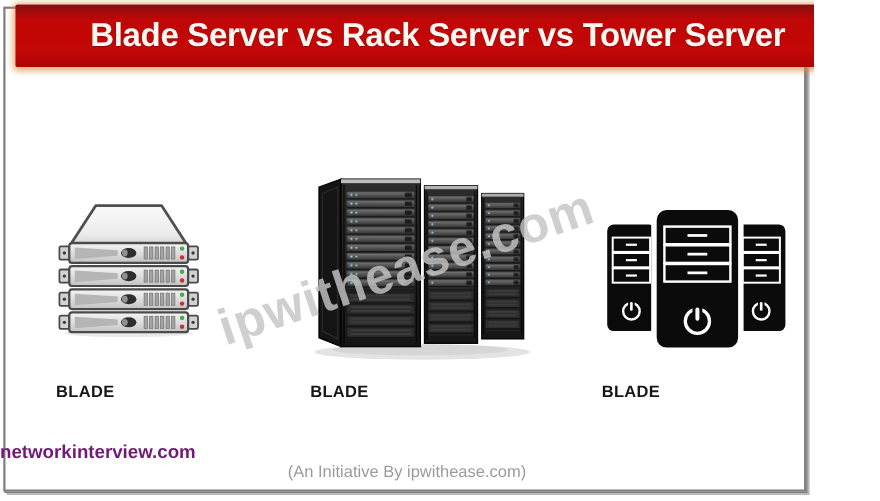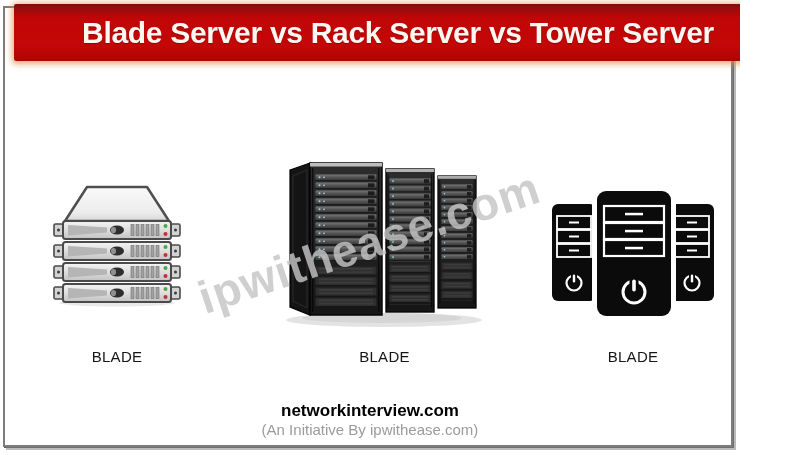--- a/index.html
+++ b/index.html
@@ -14,32 +14,32 @@
           border-radius:2px;box-shadow:0 1px 6px 2px rgba(216,140,60,.7);
           display:flex;align-items:center;justify-content:center;}
   .banner h1{margin:0;font-size:30px;font-weight:800;letter-spacing:-.3px;color:#fbf8f2;
              text-shadow:0 1px 1px rgba(60,0,0,.35);white-space:nowrap;}
   
   .fig{position:absolute;}
   .fig-blade{left:51px;top:179px;width:132px;height:128px;}
   .fig-rack{left:282px;top:150px;width:205px;height:180px;}
   .fig-tower{left:547px;top:187px;width:172px;height:132px;}
   
-  .srv-label{position:absolute;top:348px;font-size:15px;font-weight:normal;color:#161616;
-             text-align:center;letter-spacing:.3px;}
+  .srv-label{position:absolute;top:348px;font-size:15px;font-weight:bold;color:#161616;
+             letter-spacing:.3px;}
   .lbl-blade{left:51px;width:132px;}
   .lbl-rack{left:282px;width:205px;}
   .lbl-tower{left:547px;width:172px;}
   
   .watermark{position:absolute;left:200px;top:272px;z-index:6;transform:rotate(-18.5deg);
              transform-origin:0 50%;font-size:46px;font-weight:700;color:rgba(197,197,197,.82);
              letter-spacing:1px;white-space:nowrap;pointer-events:none;}
   
-  .site{position:absolute;left:0;top:401px;width:100%;text-align:center;
-        font-size:17px;font-weight:bold;color:#000000;}
+  .site{position:absolute;left:0;top:401px;width:100%;
+        font-size:17px;font-weight:bold;color:#701a75;}
   .tagline{position:absolute;left:0;top:421px;width:100%;text-align:center;
            font-size:15px;color:#9b9b9b;}
   svg{display:block;}
 </style>
 </head>
 <body>
 
 <div id="stage">
 
   <div class="frame"></div>

